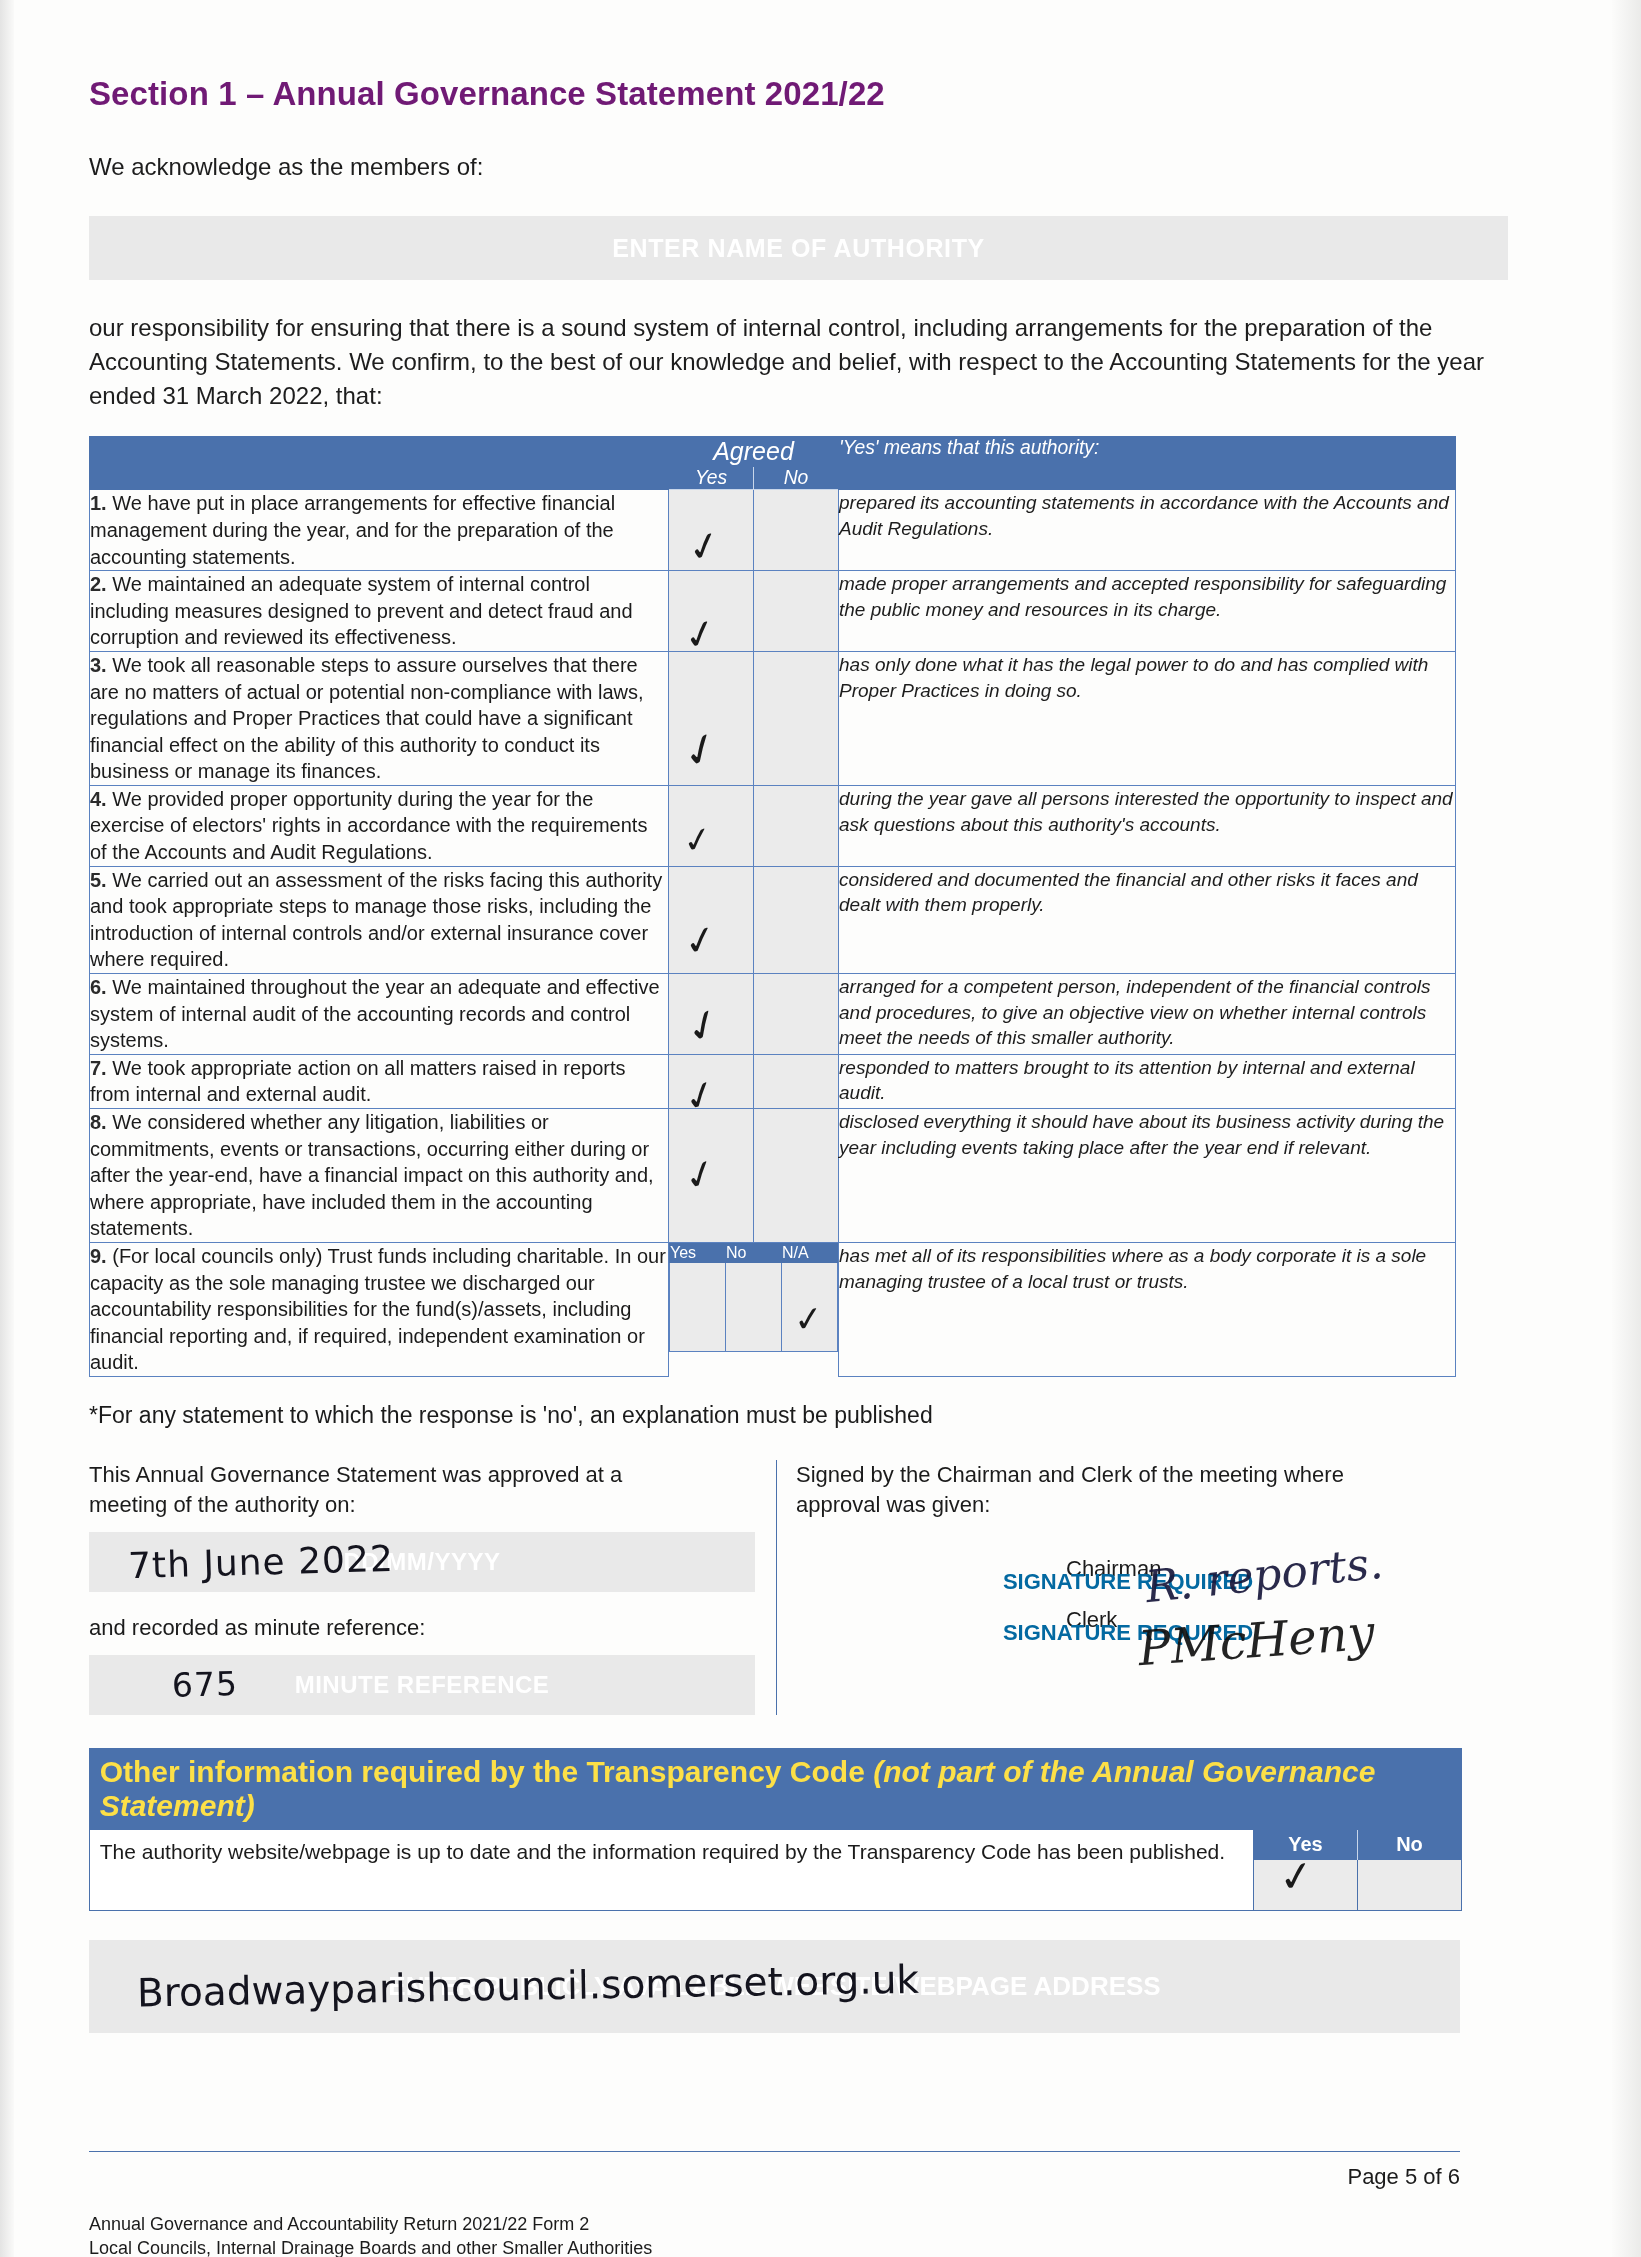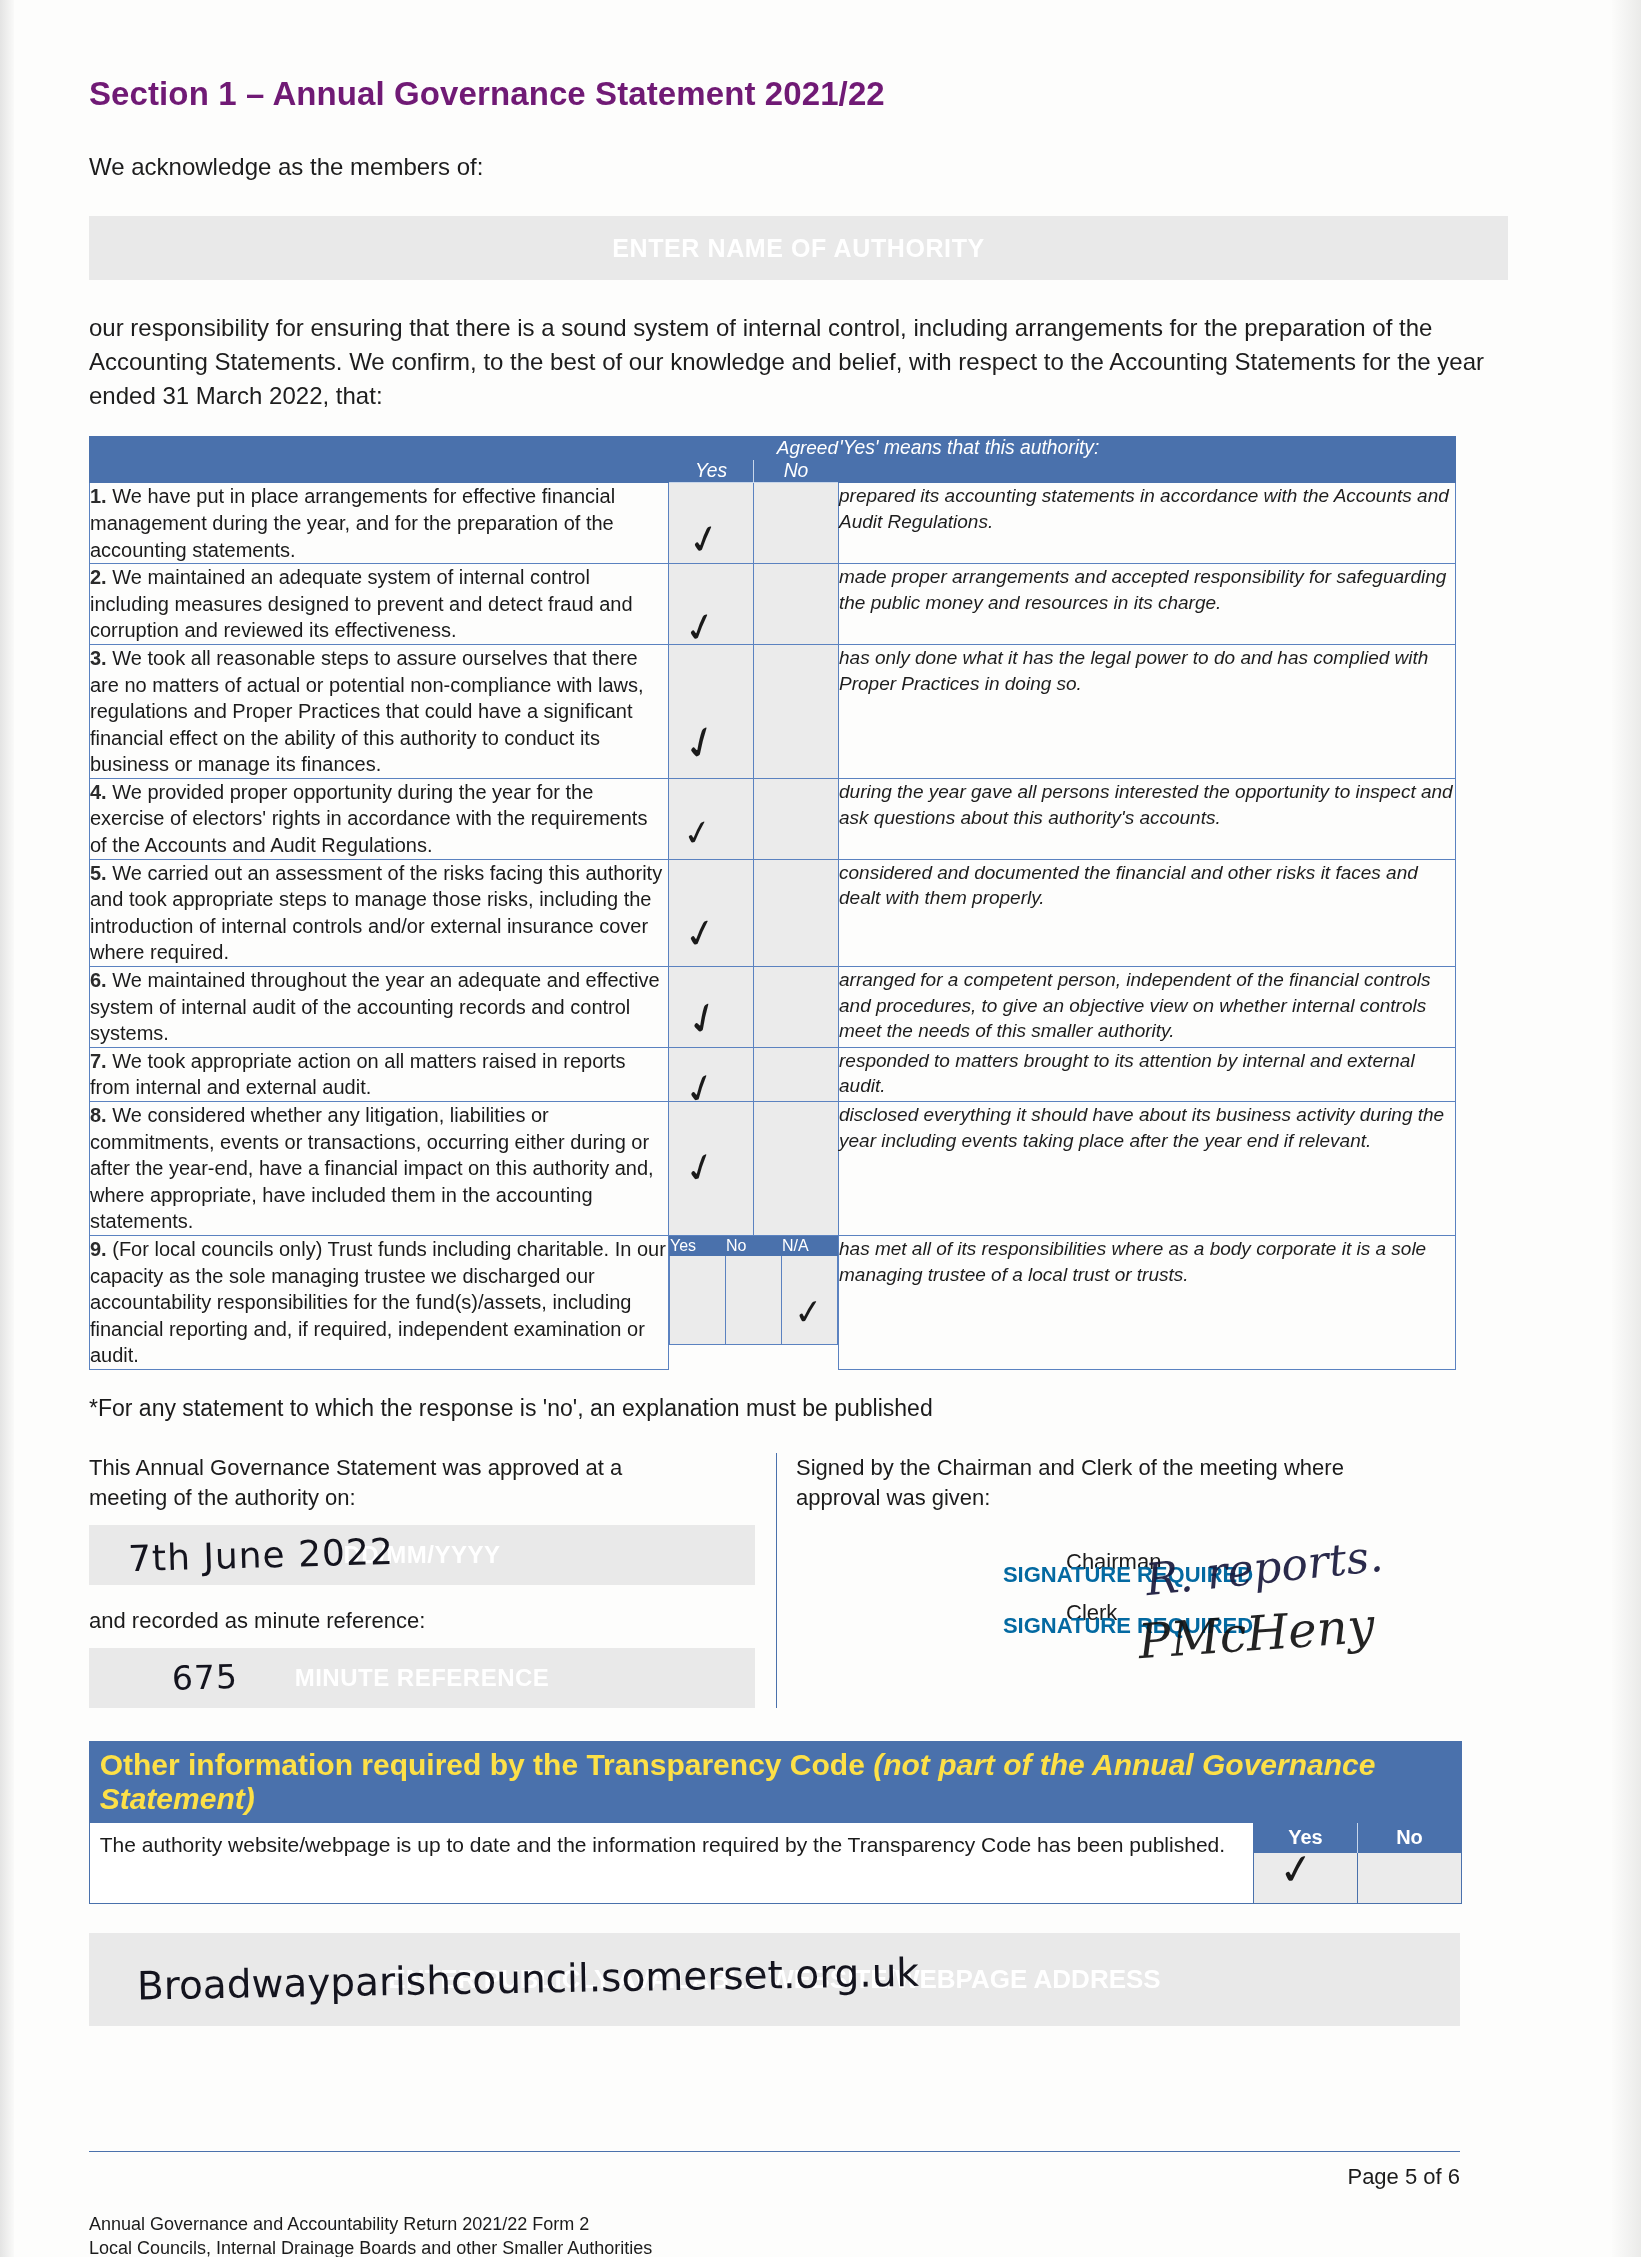--- a/index.html
+++ b/index.html
@@ -41,21 +41,21 @@
   
   table.ags{
     border-collapse:collapse;margin-top:23px;width:1366px;
     table-layout:fixed;
   }
   table.ags td, table.ags th{
     border:1px solid #5b82c0;vertical-align:top;padding:0;
   }
   .hdr-blue{background:#4a71ac;color:#fff;border-color:#4a71ac !important;}
   .hdr-agreed{
-    text-align:right;font-style:italic;font-size:19px;padding:6.8px 0 3.9px 0;margin-top:48px;
+    text-align:center;font-style:italic;font-size:25px;padding:6.8px 0 3.9px 0;margin-top:48px;
   }
   .hdr-yn{
     text-align:center;font-style:italic;font-size:19.3px;padding:4.8px 0 5.8px 0;
     border:1px solid #c8d6ea !important;background:#4a71ac;color:#fff;
   }
   .hdr-means{
     font-style:italic;font-size:19.3px;padding:4.8px 0 5.8px 9.7px;color:#fff;
     vertical-align:bottom;
   }
   .stmt{

